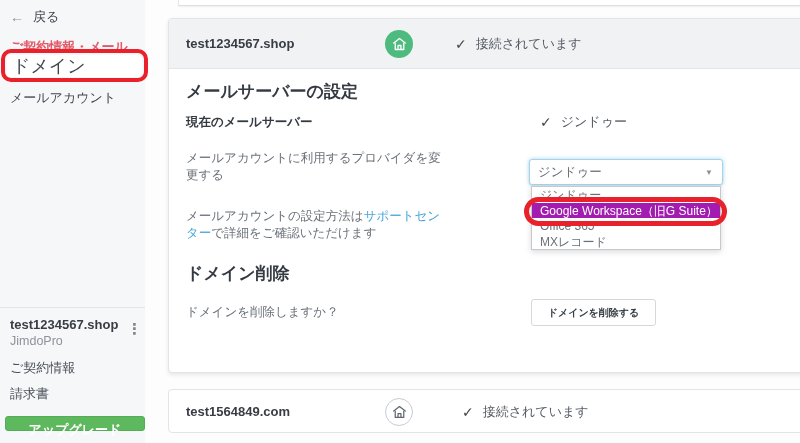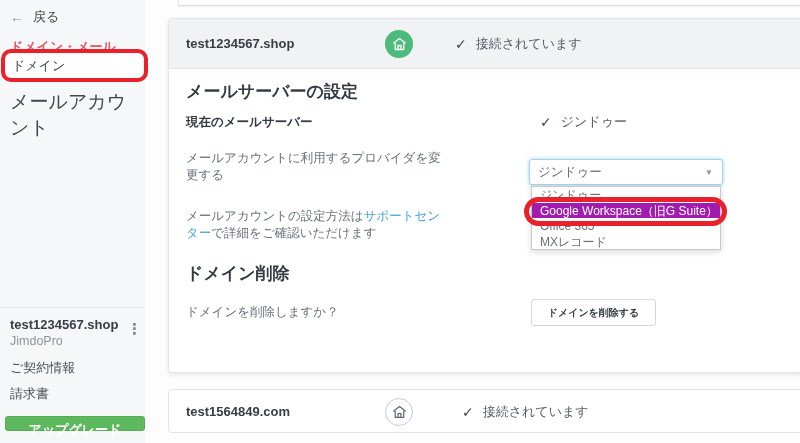--- a/index.html
+++ b/index.html
@@ -17,23 +17,23 @@
     position: absolute; left: 0; top: 0; width: 145px; height: 443px;
     background: #f6f7f9;
   }
   .back-row { position: absolute; left: 10px; top: 8px; display: flex; align-items: center; gap: 9px; cursor: pointer; }
   .back-arrow { color: #8a9098; font-size: 14px; line-height: 16px; }
   .back-label { color: #41464d; font-size: 13px; }
   .sb-section-title { position: absolute; left: 10px; top: 38px; color: #e15a68; font-weight: bold; font-size: 13px; }
   .sb-item-selected {
     position: absolute; left: 7px; top: 55px; width: 135px; height: 22px;
     background: #ffffff; border-radius: 4px; line-height: 22px; padding-left: 5px;
-    color: #41464d; font-size: 13px; cursor: pointer;
-  }
-  .sb-item { position: absolute; left: 10px; top: 89px; color: #41464d; font-size: 19px; cursor: pointer; }
+    color: #41464d; font-size: 18px; cursor: pointer;
+  }
+  .sb-item { position: absolute; left: 10px; top: 89px; color: #41464d; font-size: 13px; cursor: pointer; }
   .annotation-1 {
     position: absolute; left: 1px; top: 49px; width: 147px; height: 33px;
     border: 4px solid #e8212b; border-radius: 10px; z-index: 20; pointer-events: none;
   }
   .sb-divider { position: absolute; left: 0; top: 307px; width: 145px; height: 1px; background: #e4e5e9; }
   .sb-account-domain { position: absolute; left: 10px; top: 317px; font-weight: bold; color: #383d44; font-size: 13px; }
   .sb-kebab { position: absolute; left: 121px; top: 318px; color: #81878f; font-size: 15px; font-weight: bold; letter-spacing: 0; cursor: pointer; padding: 2px 6px; }
   .sb-plan { position: absolute; left: 10px; top: 334px; color: #8d939a; font-size: 12.5px; }
   .sb-link-1 { position: absolute; left: 10px; top: 359px; color: #4a5057; font-size: 13px; cursor: pointer; }
   .sb-link-2 { position: absolute; left: 10px; top: 385px; color: #4a5057; font-size: 13px; cursor: pointer; }
@@ -111,21 +111,21 @@
 <body>
 
 <div class="app">
 
   <aside class="sidebar">
     <div class="back-row">
       <span class="back-arrow">←</span>
       <span class="back-label">戻る</span>
     </div>
 
-    <div class="sb-section-title">ドメイン・メール</div>
+    <div class="sb-section-title">ご契約情報・メール</div>
 
     <div class="sb-item-selected">ドメイン</div>
     <div class="annotation-1"></div>
 
     <div class="sb-item">メールアカウント</div>
 
     <div class="sb-divider"></div>
 
     <div class="sb-account-domain">test1234567.shop</div>
     <div class="sb-kebab">⋮</div>

